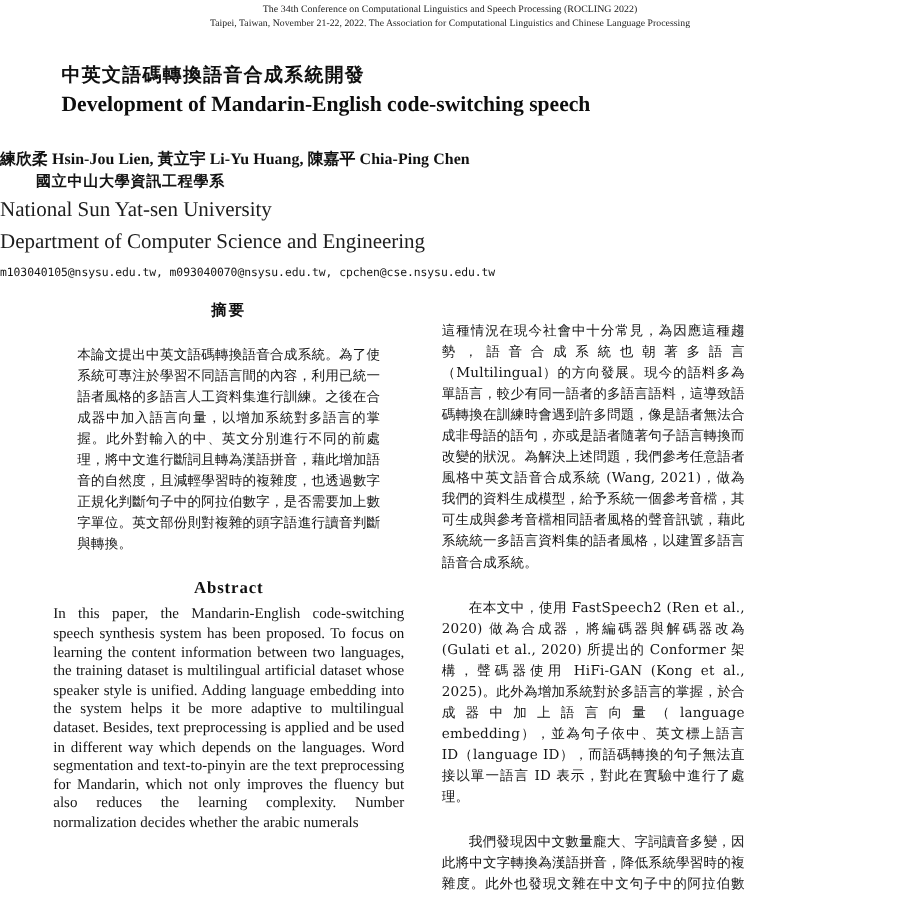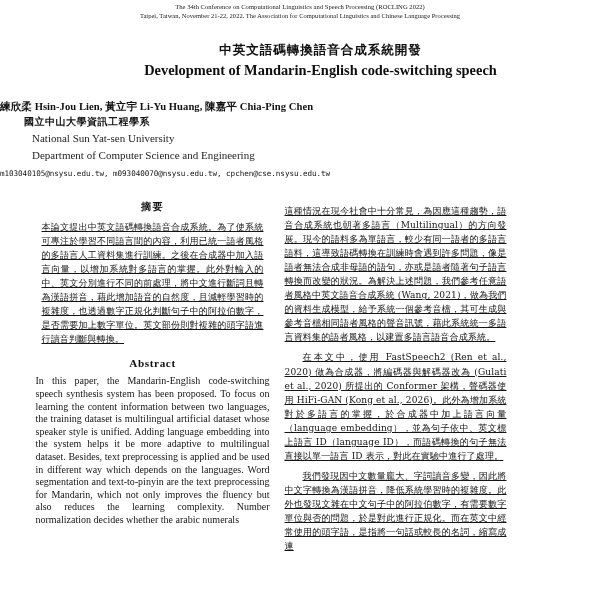--- a/index.html
+++ b/index.html
@@ -35,21 +35,21 @@
     font-family: "Liberation Serif", "DejaVu Serif", serif;
     font-size: 6.6px;
     letter-spacing: 0.02px;
     color: #1a1a1a;
     white-space: nowrap;
   }
   .conf-line.l2 { font-size: 6.5px; }
 
   
   .title-block {
-    text-align: center;
+    text-align: left;
     margin-top: 22px;
     margin-left: 41px;
   }
   .title-cn {
     font-family: "DejaVu Serif", "Liberation Serif", serif;
     font-size: 12.6px;
     font-weight: 700;
     letter-spacing: 0.9px;
     color: #101010;
     line-height: 1.25;
@@ -78,24 +78,23 @@
   .affil-cn {
     font-family: "DejaVu Serif", "Liberation Serif", serif;
     font-size: 10px;
     font-weight: 700;
     letter-spacing: 0.5px;
     margin-top: 1px;
     color: #141414;
     margin-left: 24px;
   }
   .affil-en {
-    font-size: 11px;
+    font-size: 14px;
     margin-top: 1.5px;
     color: #1d1d1d;
-    padding-left: 32px;
   }
   .emails {
     font-family: "DejaVu Sans Mono", "Liberation Mono", monospace;
     font-size: 7.6px;
     margin-top: 5px;
     letter-spacing: -0.05px;
     color: #141414;
   }
 
   
@@ -127,26 +126,25 @@
     font-family: "Liberation Serif", "DejaVu Serif", serif;
     font-size: 11.2px;
     letter-spacing: 0.6px;
     margin: 11px 0 6px 0;
   }
 
   p.cn {
     font-family: "DejaVu Serif", "Liberation Serif", serif;
     font-size: 9.05px;
     line-height: 14.05px;
-    margin: 6px;
+    margin: 16px;
     text-align: justify;
     text-align-last: left;
     letter-spacing: 0.12px;
     color: #151515;
-    text-decoration: underline;
   }
   p.cn.indent { text-indent: 18px; }
   p.cn + p.cn { margin-top: 0; }
 
   p.en {
     font-family: "Liberation Serif", "DejaVu Serif", serif;
     font-size: 10px;
     line-height: 12.6px;
     margin: 0;
     text-align: justify;
@@ -196,20 +194,20 @@
     <div class="col">
       <div class="sec-head cn">摘要</div>
       <p class="cn">本論文提出中英文語碼轉換語音合成系統。為了使系統可專注於學習不同語言間的內容，利用已統一語者風格的多語言人工資料集進行訓練。之後在合成器中加入語言向量，以增加系統對多語言的掌握。此外對輸入的中、英文分別進行不同的前處理，將中文進行斷詞且轉為漢語拼音，藉此增加語音的自然度，且減輕學習時的複雜度，也透過數字正規化判斷句子中的阿拉伯數字，是否需要加上數字單位。英文部份則對複雜的頭字語進行讀音判斷與轉換。</p>
 
       <div class="sec-head en">Abstract</div>
       <p class="en">In this paper, the Mandarin-English code-switching speech synthesis system has been proposed. To focus on learning the content information between two languages, the training dataset is multilingual artificial dataset whose speaker style is unified. Adding language embedding into the system helps it be more adaptive to multilingual dataset. Besides, text preprocessing is applied and be used in different way which depends on the languages. Word segmentation and text-to-pinyin are the text preprocessing for Mandarin, which not only improves the fluency but also reduces the learning complexity. Number normalization decides whether the arabic numerals</p>
     </div>
 
     <div class="col">
       <p class="cn">這種情況在現今社會中十分常見，為因應這種趨勢，語音合成系統也朝著多語言（Multilingual）的方向發展。現今的語料多為單語言，較少有同一語者的多語言語料，這導致語碼轉換在訓練時會遇到許多問題，像是語者無法合成非母語的語句，亦或是語者隨著句子語言轉換而改變的狀況。為解決上述問題，我們參考任意語者風格中英文語音合成系統 (Wang, 2021)，做為我們的資料生成模型，給予系統一個參考音檔，其可生成與參考音檔相同語者風格的聲音訊號，藉此系統統一多語言資料集的語者風格，以建置多語言語音合成系統。</p>
-      <p class="cn indent">在本文中，使用 FastSpeech2 (Ren et al., 2020) 做為合成器，將編碼器與解碼器改為 (Gulati et al., 2020) 所提出的 Conformer 架構，聲碼器使用 HiFi-GAN (Kong et al., 2026)。此外為增加系統對於多語言的掌握，於合成器中加上語言向量（language embedding），並為句子依中、英文標上語言 ID（language ID），而語碼轉換的句子無法直接以單一語言 ID 表示，對此在實驗中進行了處理。</p>
+      <p class="cn indent">在本文中，使用 FastSpeech2 (Ren et al., 2020) 做為合成器，將編碼器與解碼器改為 (Gulati et al., 2020) 所提出的 Conformer 架構，聲碼器使用 HiFi-GAN (Kong et al., 2025)。此外為增加系統對於多語言的掌握，於合成器中加上語言向量（language embedding），並為句子依中、英文標上語言 ID（language ID），而語碼轉換的句子無法直接以單一語言 ID 表示，對此在實驗中進行了處理。</p>
       <p class="cn indent">我們發現因中文數量龐大、字詞讀音多變，因此將中文字轉換為漢語拼音，降低系統學習時的複雜度。此外也發現文雜在中文句子中的阿拉伯數字，有需要數字單位與否的問題，於是對此進行正規化。而在英文中經常使用的頭字語，是指將一句話或較長的名詞，縮寫成連</p>
     </div>
 
   </div>
 
   <div class="clip-bottom"></div>
 </div>
 
 </body></html>

